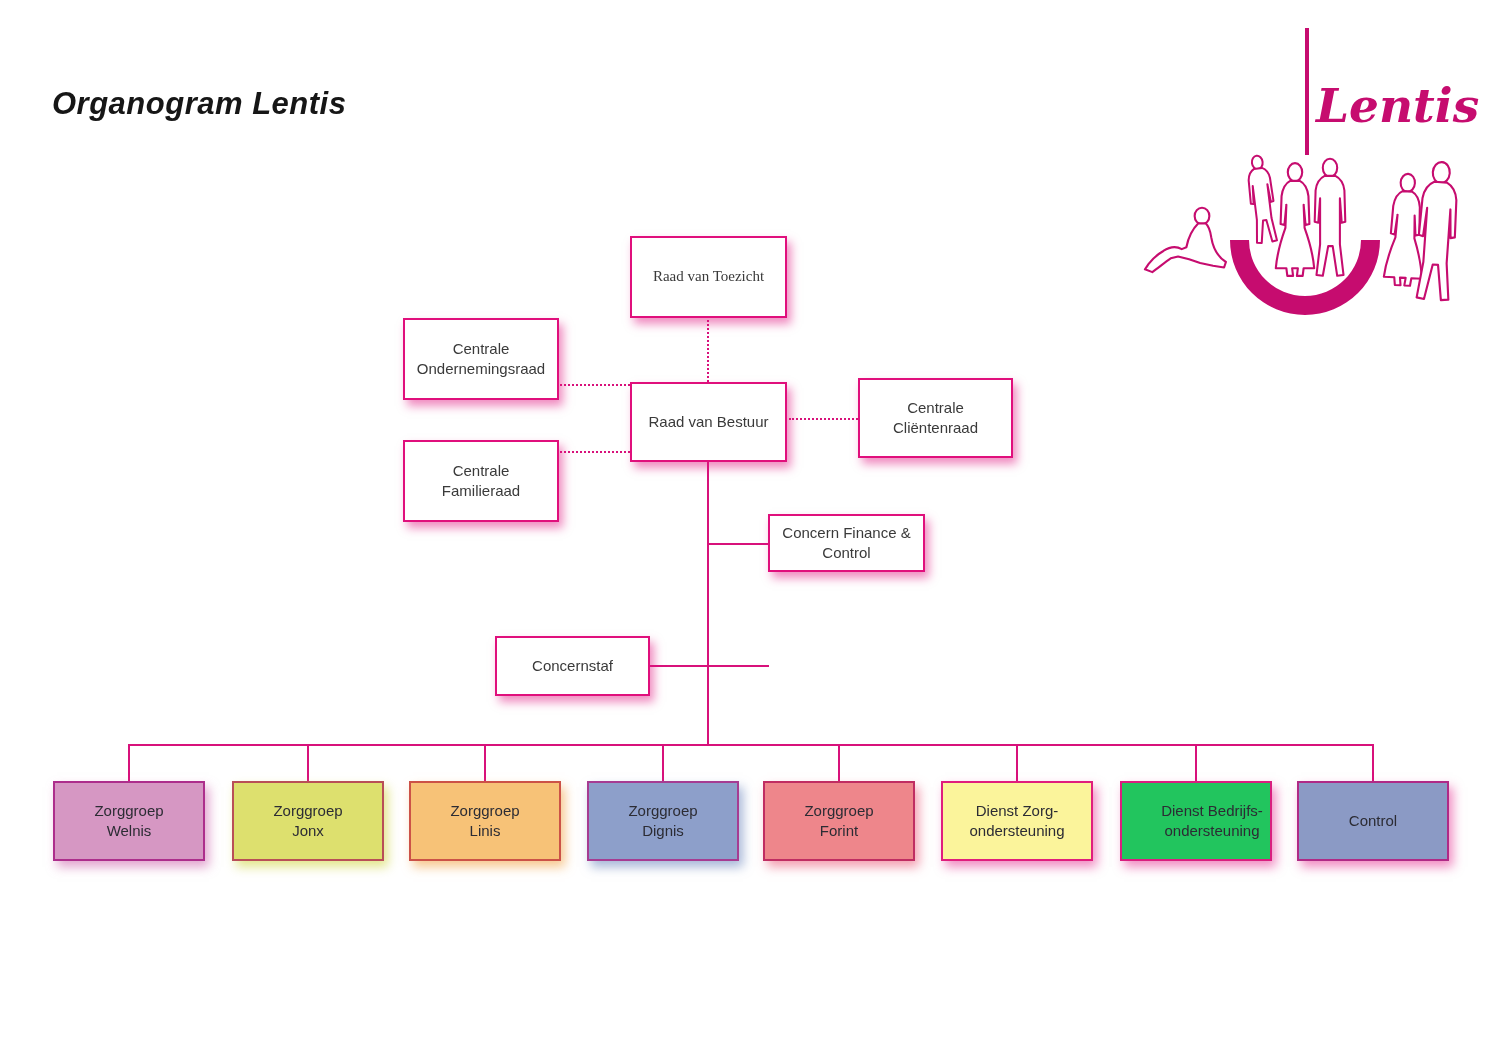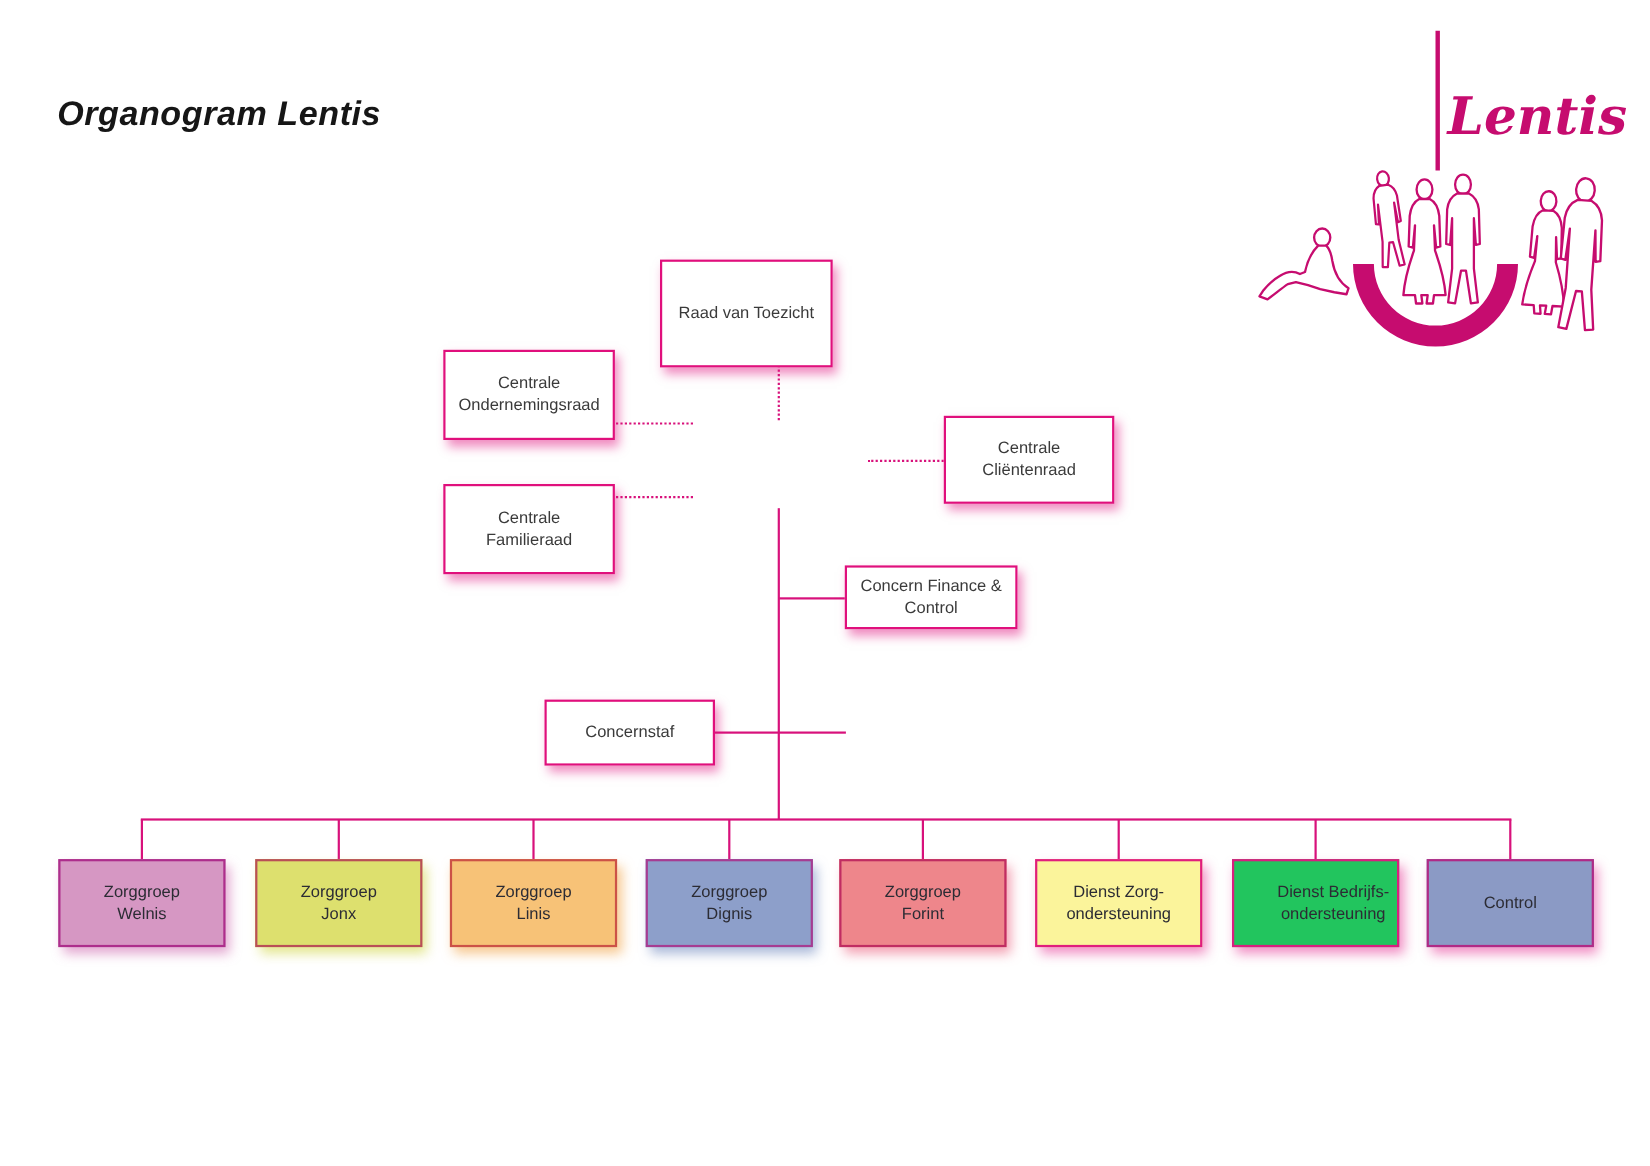--- a/index.html
+++ b/index.html
@@ -41,21 +41,21 @@
   .cbox {
     position:absolute; box-sizing:border-box;
     display:flex; align-items:center; justify-content:center;
     text-align:center; white-space:pre-line;
     font-size:15px; line-height:1.32; color:#2c2c34;
     border:2px solid var(--wborder);
     top:781px; width:152px; height:80px;
   }
 
   
-  .n-rvt  { left:600px; top:236px; width:157px; height:98px; }
+  .n-rvt  { left:630px; top:236px; width:157px; height:82px;font-family:Liberation Serif, serif; }
   .n-cor  { left:403px; top:318px; width:156px; height:82px; }
   .n-rvb  { left:630px; top:382px; width:157px; height:80px; }
   .n-ccr  { left:858px; top:378px; width:155px; height:80px; }
   .n-cfr  { left:403px; top:440px; width:156px; height:82px; }
   .n-cfc  { left:768px; top:514px; width:157px; height:58px; }
   .n-cs   { left:495px; top:636px; width:155px; height:60px; }
   .n-chrm { left:768px; top:637px; width:155px; height:60px; }
 
   
   .b0 { left:53px; }   .b1 { left:232px; }  .b2 { left:409px; }  .b3 { left:587px; }
@@ -136,20 +136,21 @@
   <div class="line drop d2"></div>
   <div class="line drop d3"></div>
   <div class="line drop d4"></div>
   <div class="line drop d5"></div>
   <div class="line drop d6"></div>
   <div class="line drop d7"></div>
 
   <div class="box n-rvt">Raad van Toezicht</div>
   <div class="box n-cor">Centrale
 Ondernemingsraad</div>
+  <div class="box n-rvb">Raad van Bestuur</div>
   <div class="box n-ccr">Centrale
 Cliëntenraad</div>
   <div class="box n-cfr">Centrale
 Familieraad</div>
   <div class="box n-cs">Concernstaf</div>
   <div class="box n-cfc">Concern Finance &amp;
 Control</div>
 
   <div class="cbox b0" style="background: rgb(214, 151, 195); border-color: rgb(173, 46, 140); box-shadow: rgba(207, 105, 175, 0.6) 4px 6px 10px;">Zorggroep
 Welnis</div>

